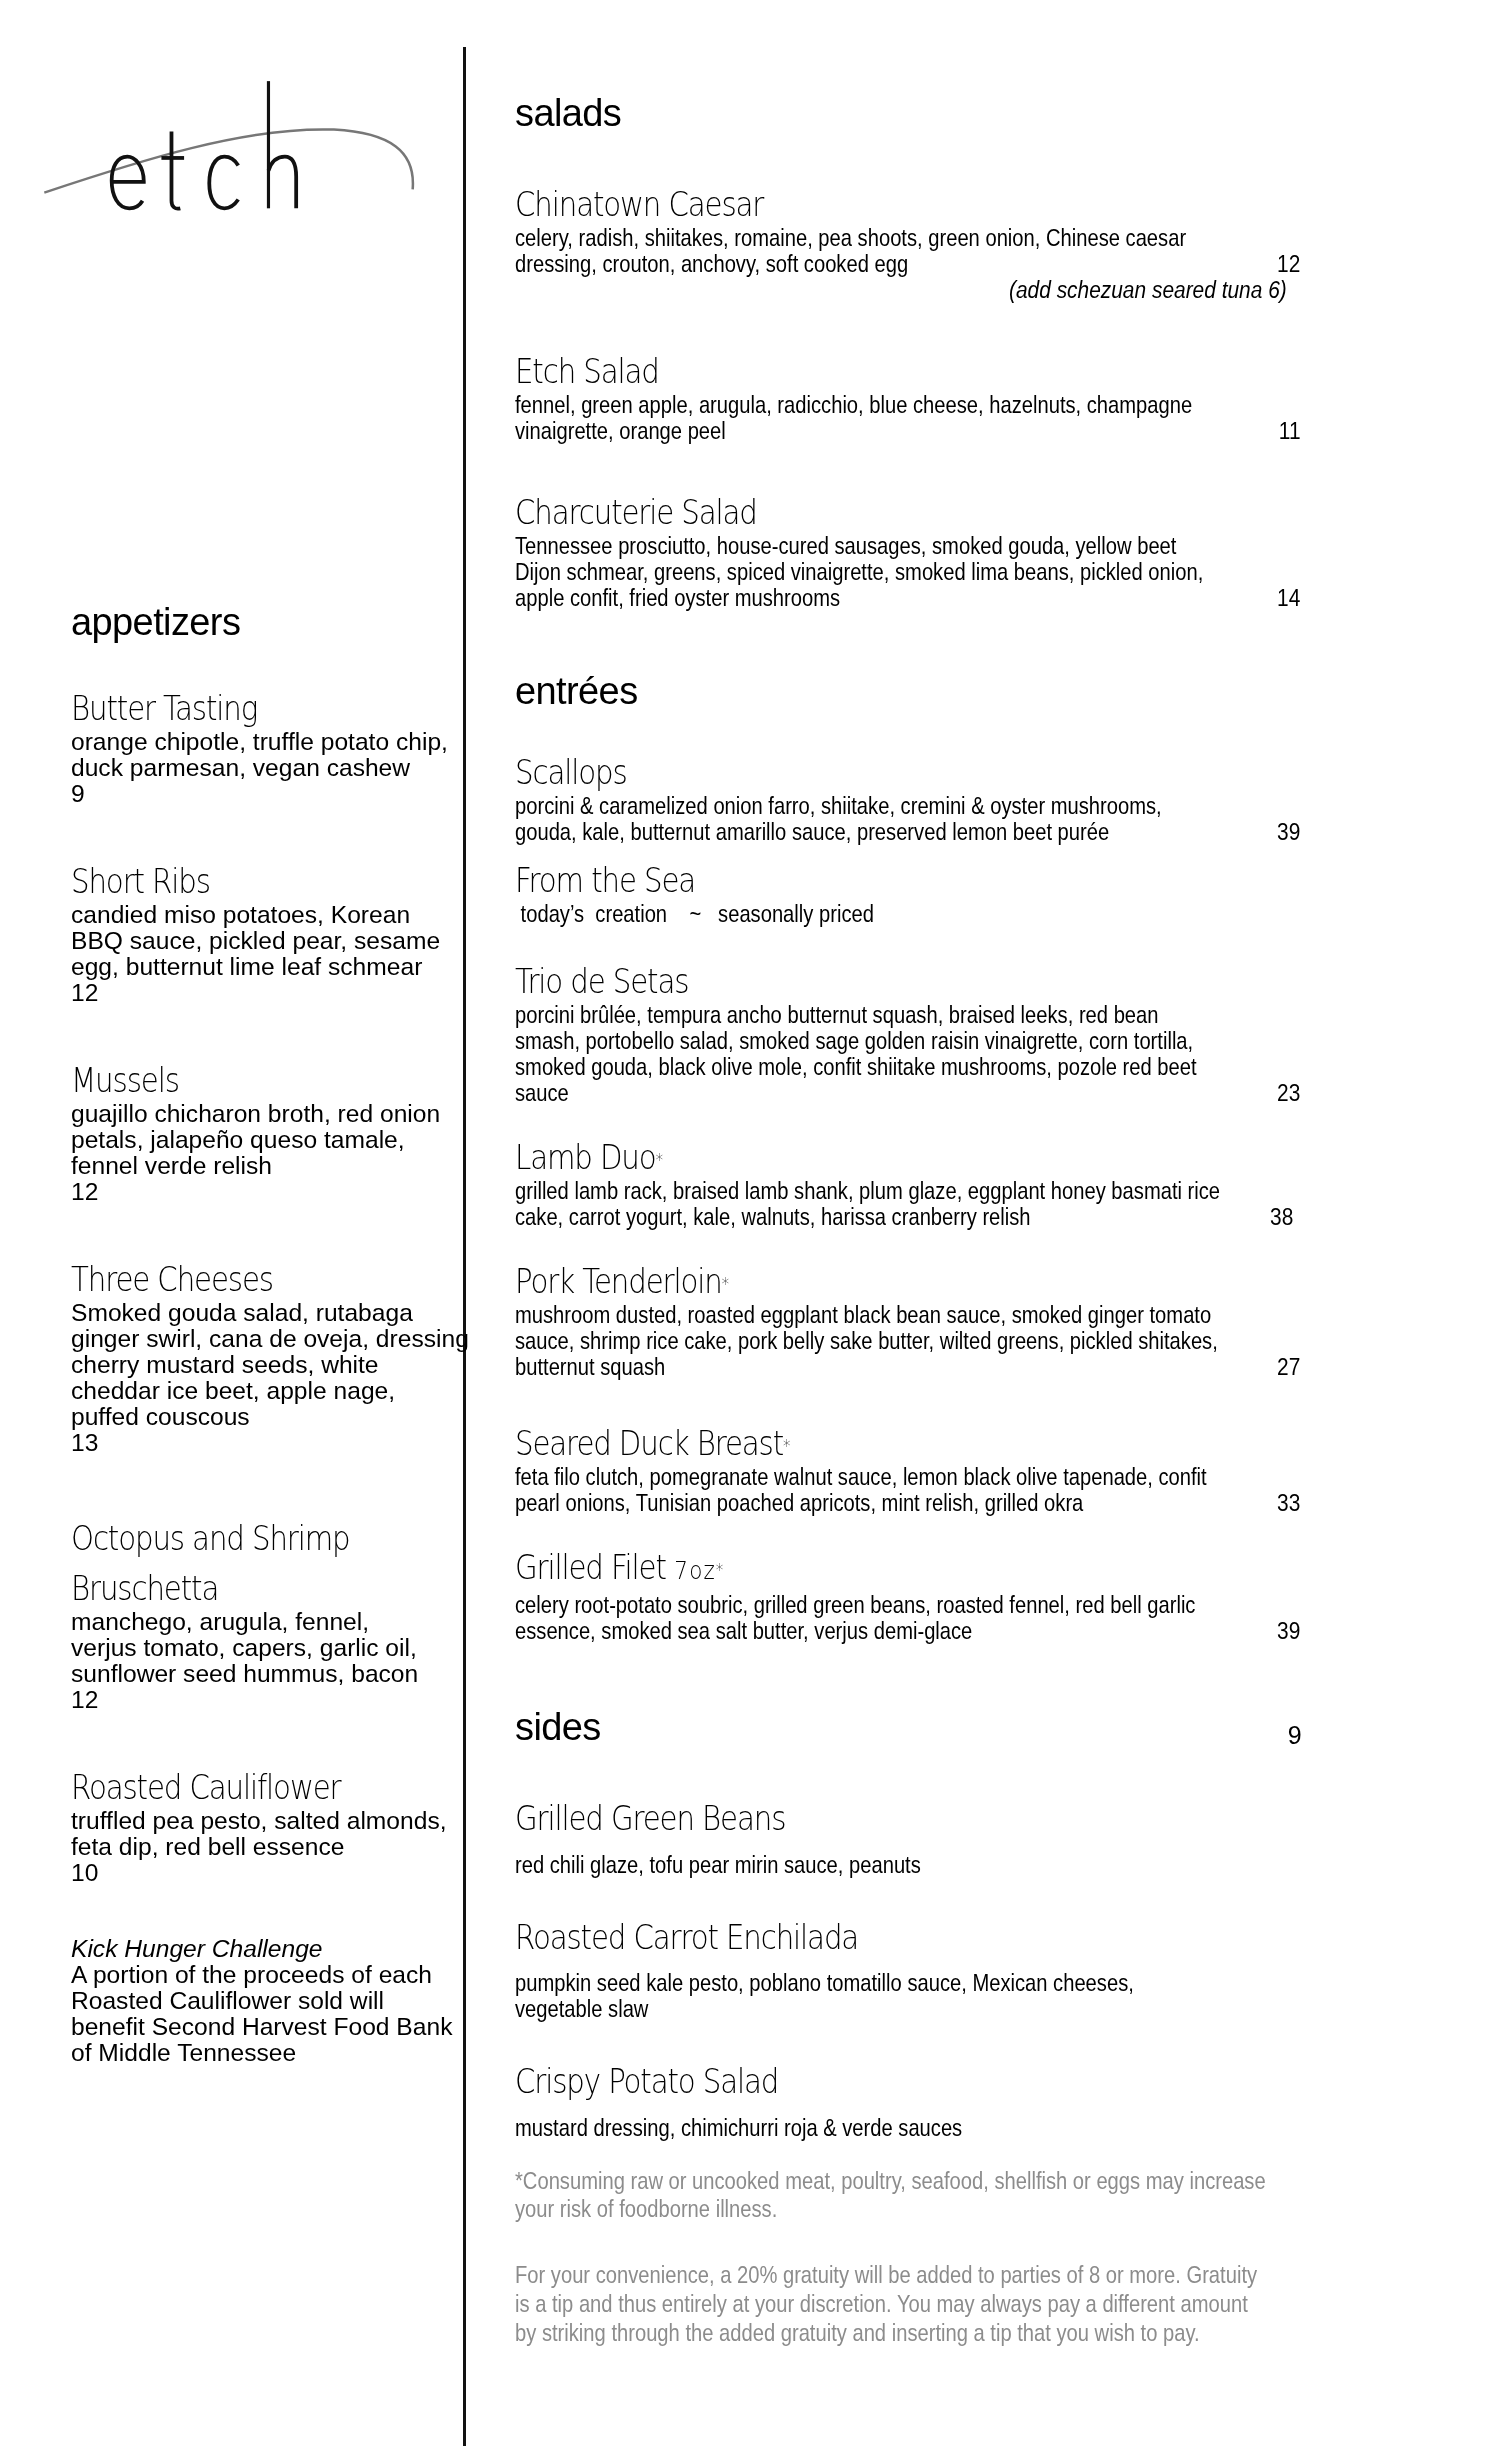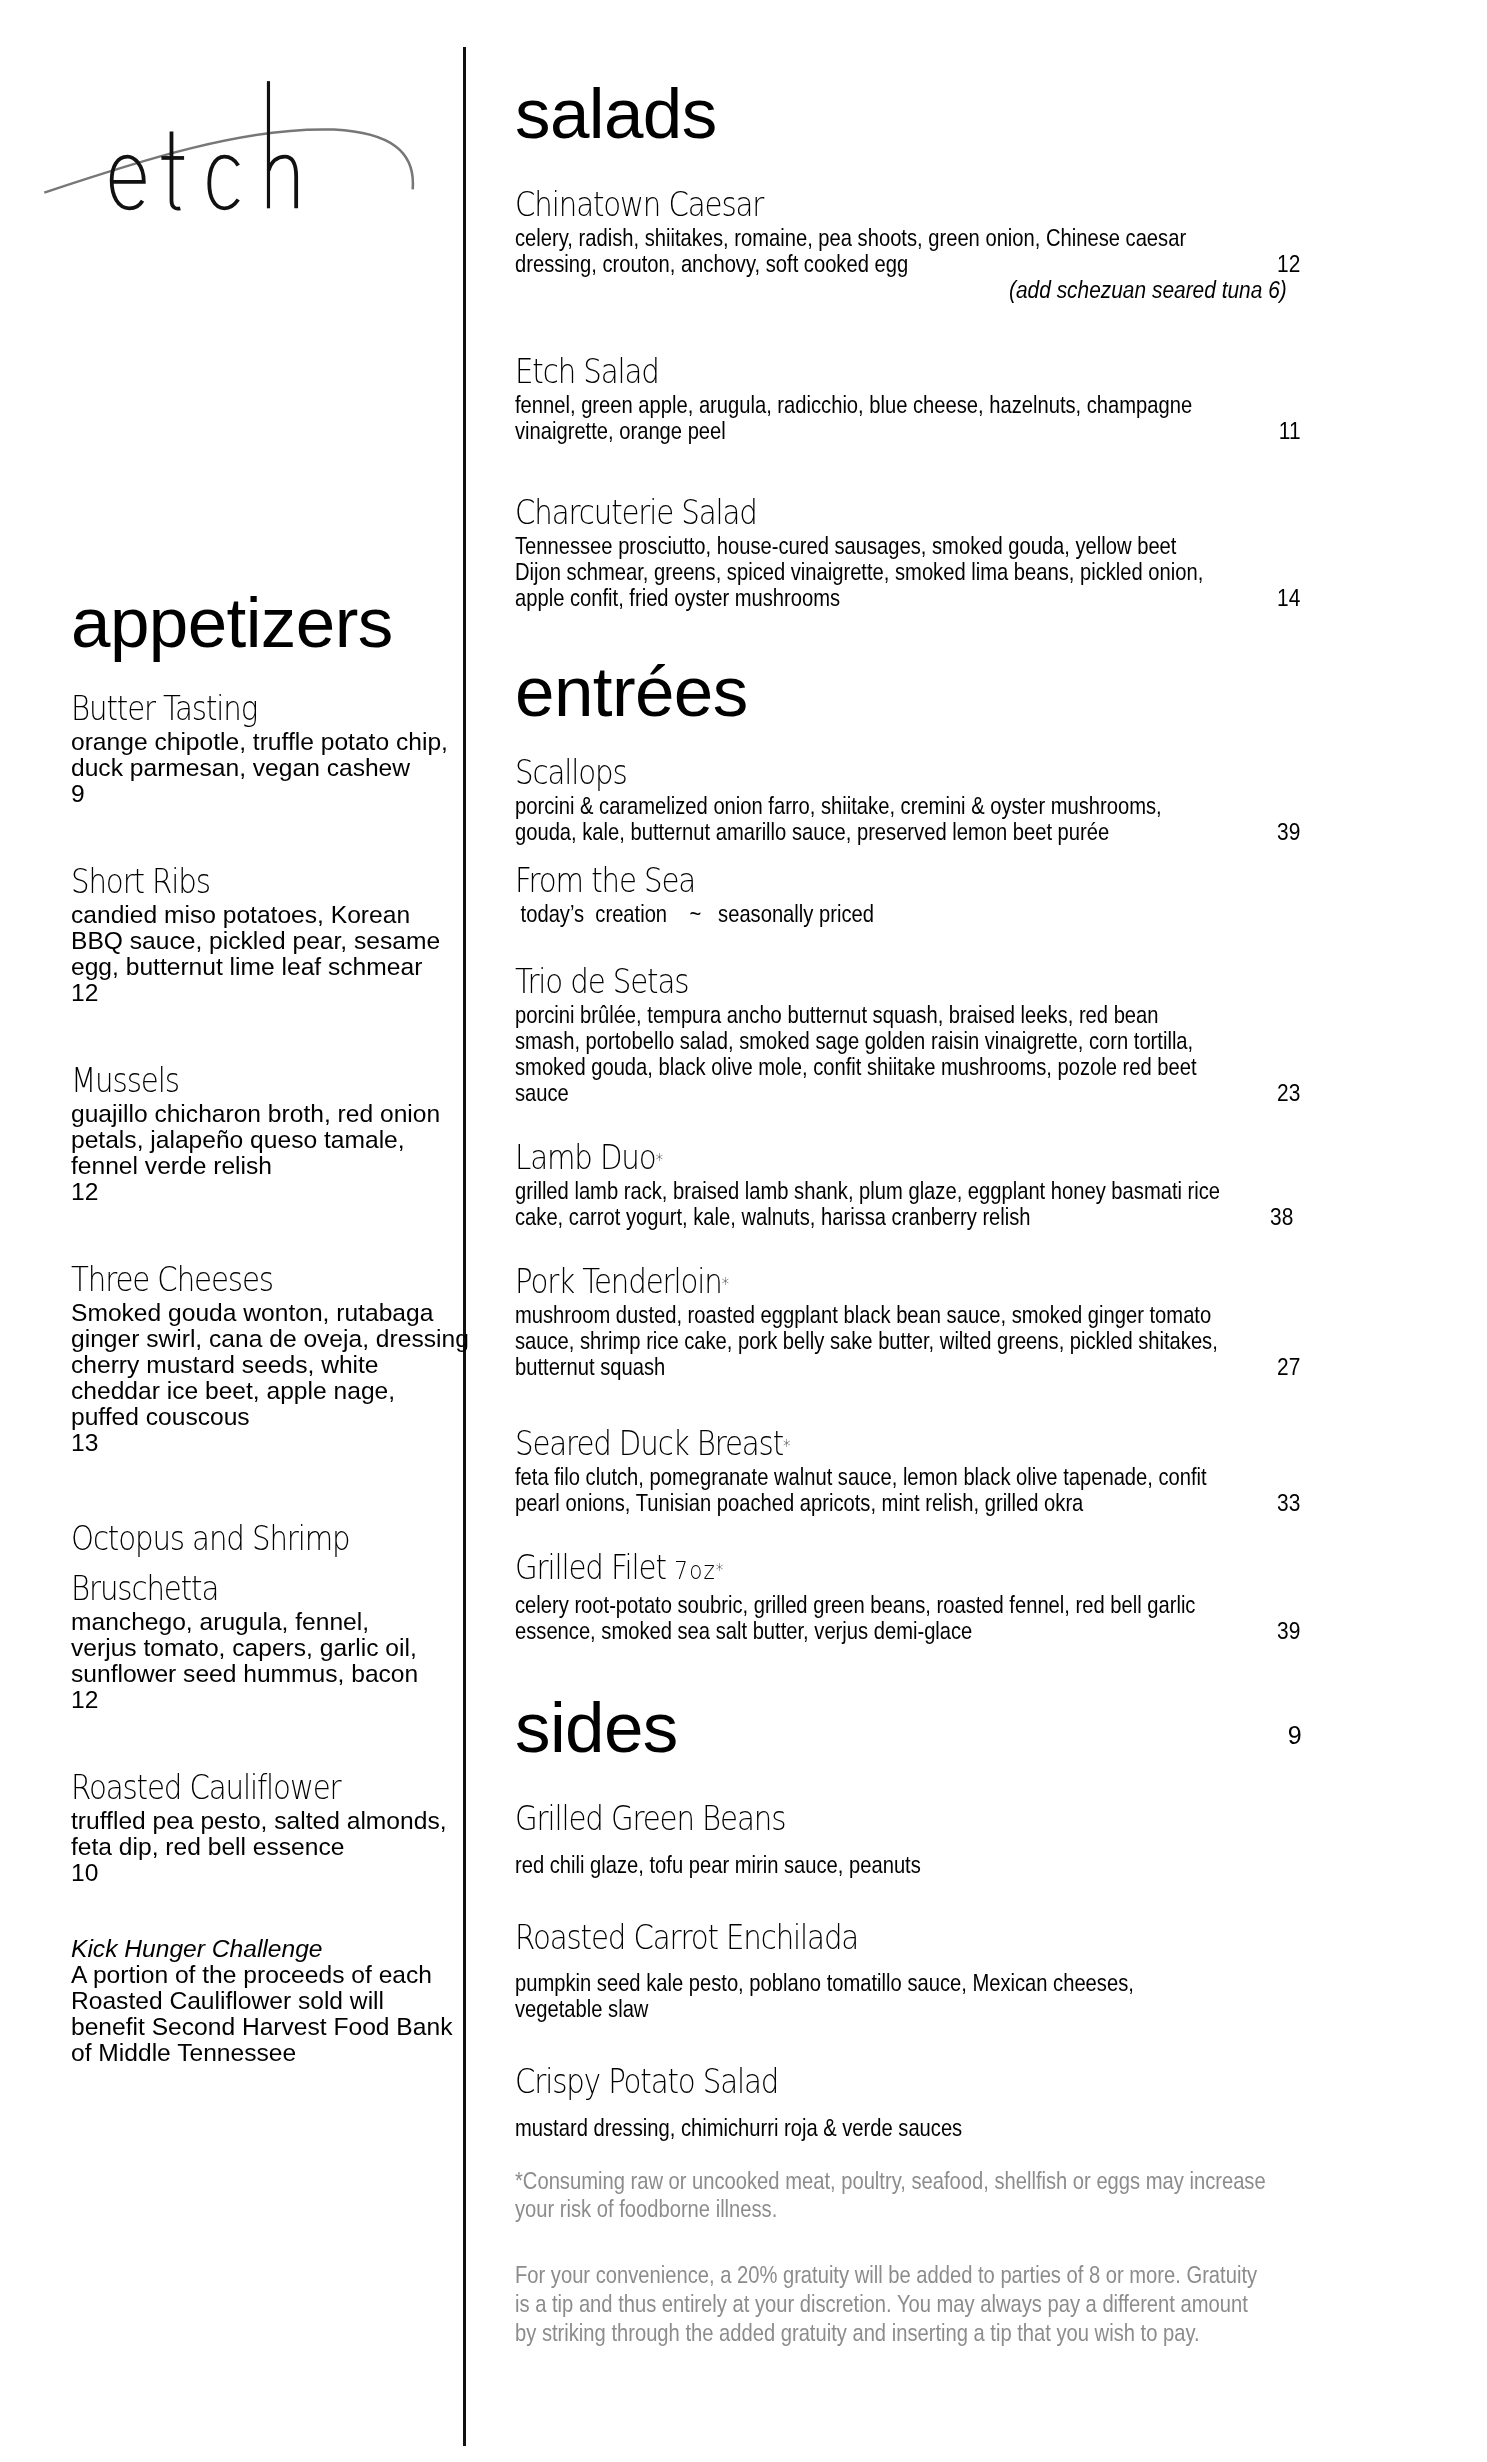--- a/index.html
+++ b/index.html
@@ -2,21 +2,21 @@
 <html style="font-size:10px"><head>
 <meta charset="utf-8">
 <style>
   html, body { margin: 0; padding: 0; background: #ffffff; }
   body { width: 1488px; height: 2462px; position: relative; overflow: hidden; color: #000; font-family: "Liberation Sans", sans-serif; }
   .logo { position: absolute; left: 38px; top: 57px; width: 403px; height: 183px; }
   .logo svg { width: 100%; height: 100%; }
   .divider { position: absolute; left: 463px; top: 47px; width: 3.1px; height: 2399px; background: #111; }
   .col-left { position: absolute; left: 71px; top: 591px; width: 378px; }
   .col-right { position: absolute; left: 515px; top: 82px; width: 793px; }
-  .section-title { font-family: "Liberation Sans", sans-serif; font-size: 71px; line-height: 63px; margin: 0; font-weight: normal; letter-spacing: -0.6px; position: relative; }
+  .section-title { font-family: "Liberation Sans", sans-serif; font-size: 38px; line-height: 63px; margin: 0; font-weight: normal; letter-spacing: -0.6px; position: relative; }
   .section-price { position: absolute; right: 6.3px; top: 24px; font-size: 25px; line-height: 31.5px; }
   .item { position: relative; }
   .item-title { font-family: "DejaVu Sans", sans-serif; font-weight: 200; font-size: 34px; line-height: 42px; letter-spacing: -1.3px; transform: scaleX(0.86); transform-origin: left center; white-space: nowrap; -webkit-text-stroke: 0px; }
   .item-title .suffix { font-size: 25px; letter-spacing: 1.3px; margin-left: 10px; }
   .item-title .star { font-size: 17.6px; vertical-align: top; position: relative; top: 2.5px; }
   .line { font-size: 24.6px; line-height: 26px; white-space: nowrap; }
   .right .line { transform: scaleX(0.82); transform-origin: left center; }
   .right .item-desc { position: relative; }
   .price { position: absolute; right: 7.6px; bottom: 0; font-size: 24.6px; line-height: 26px; transform: scaleX(0.85); transform-origin: right center; }
   .note { text-align: right; padding-right: 25px; font-style: italic; font-size: 24.6px; line-height: 26px; transform: scaleX(0.85); transform-origin: right center; }
@@ -73,21 +73,21 @@
       <div class="line">guajillo chicharon broth, red onion</div>
       <div class="line">petals, jalapeño queso tamale,</div>
       <div class="line">fennel verde relish</div>
     </div>
     <div class="item-price">12</div>
   </div>
 
   <div class="item" style="margin-top:53px;">
     <div class="item-title">Three Cheeses</div>
     <div class="item-desc">
-      <div class="line">Smoked gouda wonton, rutabaga</div>
+      <div class="line">Smoked gouda salad, rutabaga</div>
       <div class="line">ginger swirl, cana de oveja, dressing</div>
       <div class="line">cherry mustard seeds, white</div>
       <div class="line">cheddar ice beet, apple nage,</div>
       <div class="line">puffed couscous</div>
     </div>
     <div class="item-price">13</div>
   </div>
 
   <div class="item" style="margin-top:53px;">
     <div class="item-title" style="line-height:58px;">Octopus and Shrimp</div>

